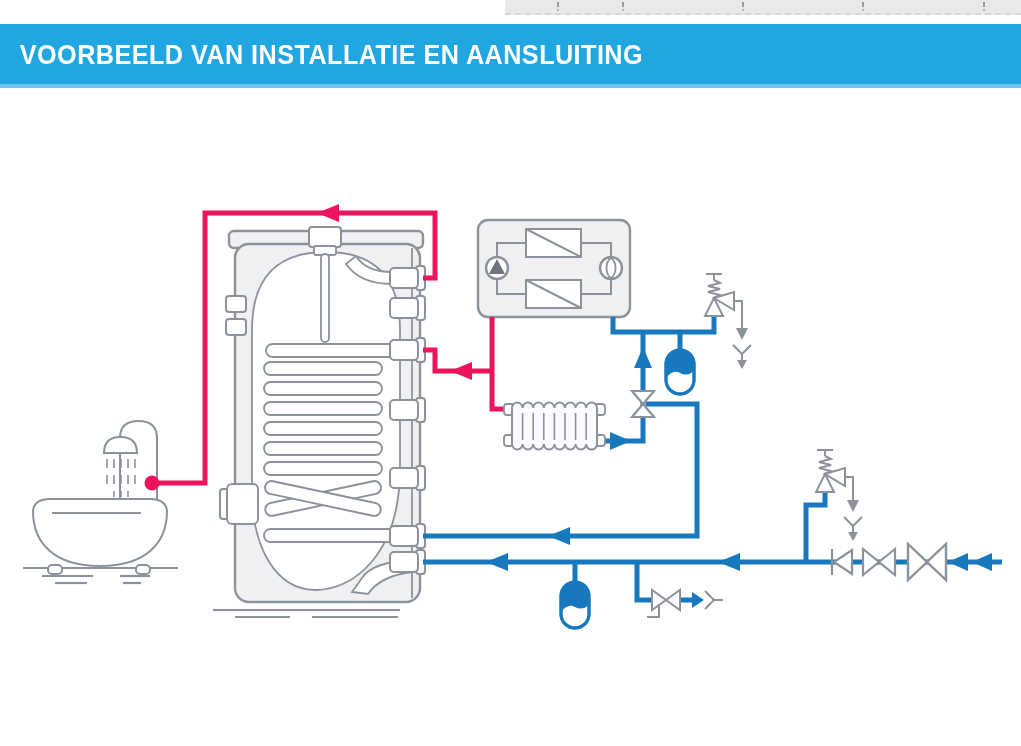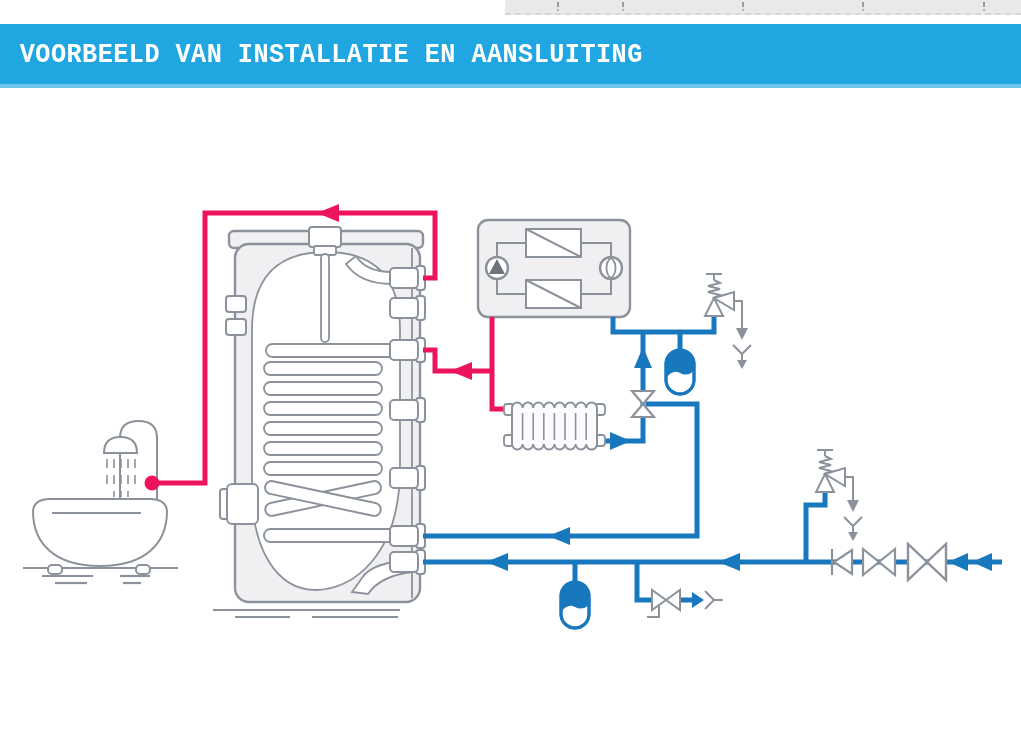--- a/index.html
+++ b/index.html
@@ -1,17 +1,17 @@
 <!DOCTYPE html>
 <html><head>
 <meta charset="utf-8">
 <style>
   html,body{margin:0;padding:0;background:#fff;}
   .canvas{position:relative;width:1021px;height:746px;background:#ffffff;overflow:hidden;
-          font-family:Liberation Mono, monospace;}
+          font-family:Liberation Sans, sans-serif;}
   .top-strip{position:absolute;left:505px;top:0;width:516px;height:13px;background:#E9E9EB;
              border-bottom:2px dashed #d6d6d8;}
   .top-strip .tick{position:absolute;top:2px;width:2px;height:5px;background:#9b9b9b;}
   .top-strip .tick::after{content:"";position:absolute;top:7px;left:0;width:2px;height:2px;background:#b3b3b5;}
   .header{position:absolute;left:0;top:24px;width:1021px;height:64px;background:#20A7E2;}
   .header::after{content:"";position:absolute;left:0;bottom:0;width:100%;height:4px;background:rgba(255,255,255,0.35);}
   .header h1{margin:0;padding:0 0 0 22px;line-height:62px;font-size:28px;font-weight:bold;
              color:#ffffff;letter-spacing:0.5px;transform:scaleX(0.9);transform-origin:left center;
              white-space:nowrap;}
   svg{position:absolute;left:0;top:0;}

